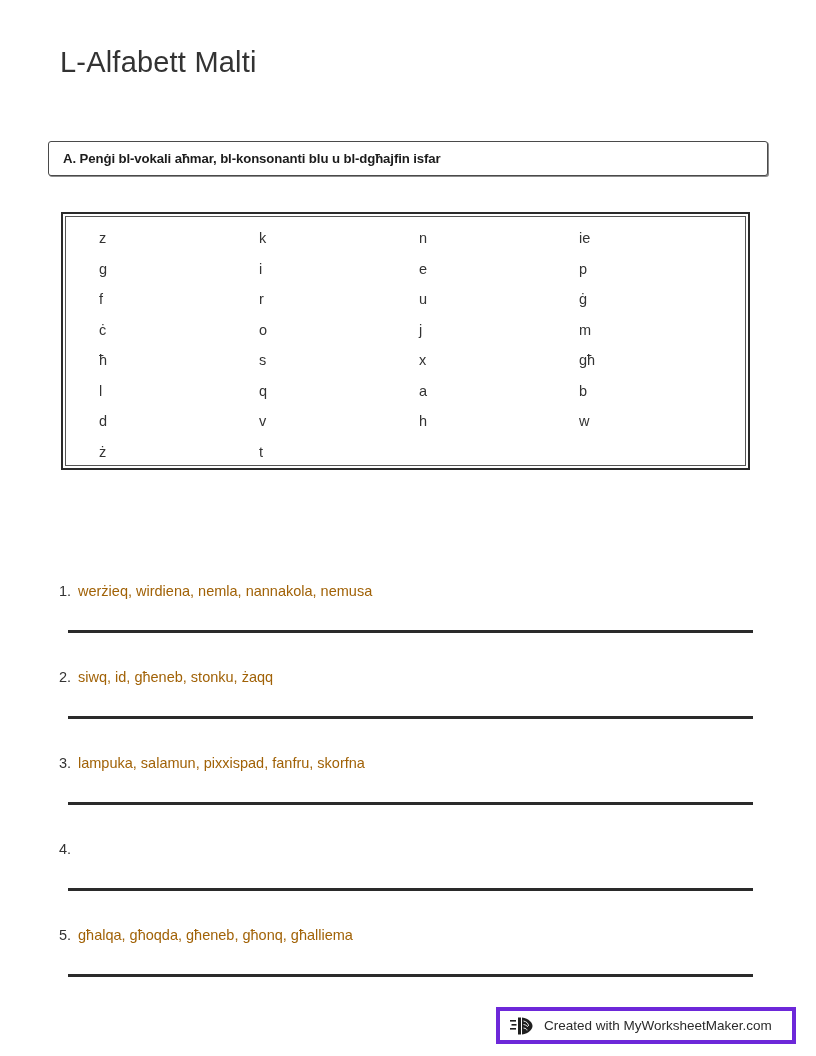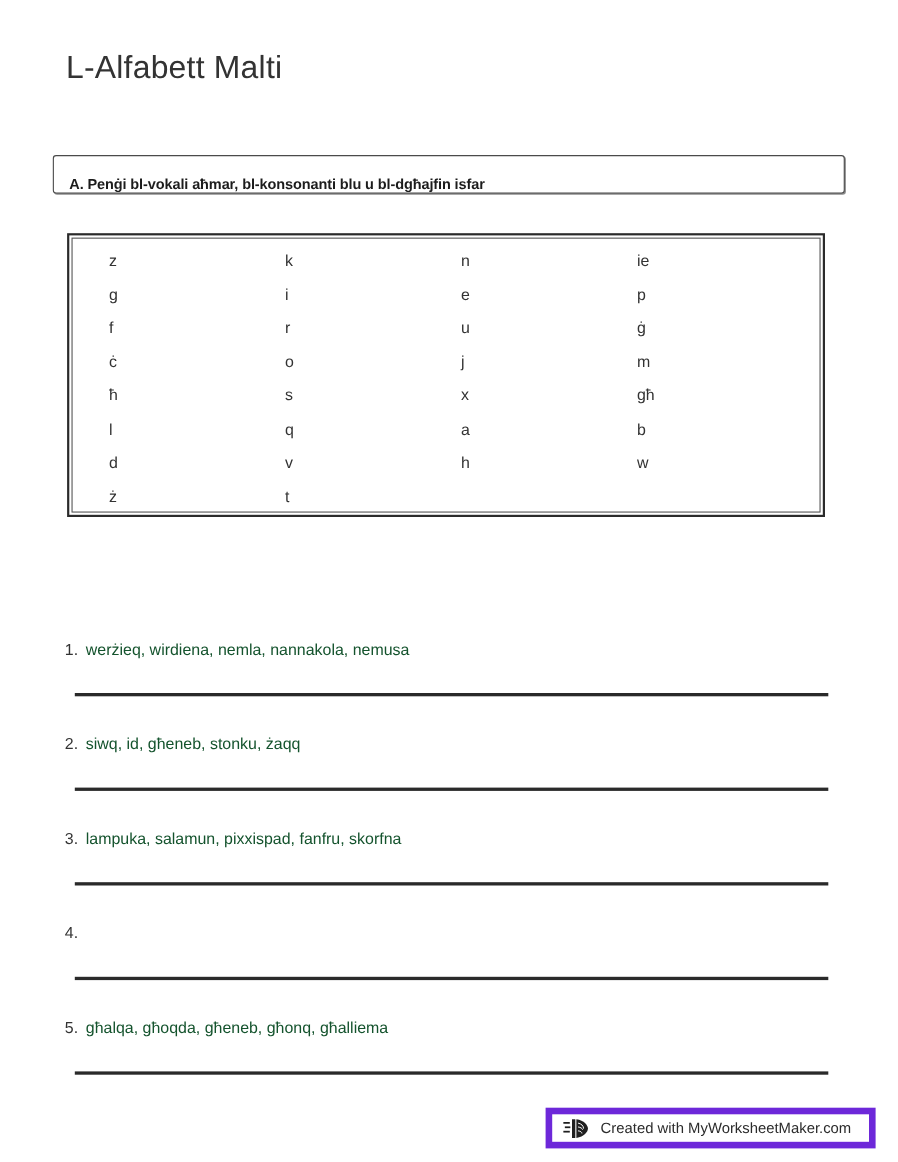--- a/index.html
+++ b/index.html
@@ -36,21 +36,21 @@
     position: absolute;
     left: 48px;
     width: 720px;
     height: 35px;
     box-sizing: border-box;
     background: #ffffff;
     border: 1px solid #4a4a4a;
     border-radius: 3px;
     box-shadow: 1px 1px 0 rgba(0,0,0,0.45);
     display: flex;
-    align-items: flex-end;
+    align-items: center;
   }
   .section-bar .section-label {
     padding-left: 14px;
     font-size: 13.2px;
     font-weight: bold;
     color: #1c1c1c;
     letter-spacing: -0.1px;
     white-space: nowrap;
   }
   #section-a-bar { top: 141px; }
@@ -107,42 +107,42 @@
     width: 22px;
     text-align: right;
     font-size: 14.5px;
     color: #333333;
   }
   .item-text {
     position: absolute;
     left: 30px;
     top: 0;
     font-size: 14.5px;
-    color: #14532d;
+    color: #a16207;
     white-space: nowrap;
   }
   .answer-line {
     position: absolute;
     left: 20px;
     top: 47px;
     width: 685px;
     height: 0;
     border-top: 3px solid #2a2a2a;
   }
 
   
   .footer-badge {
     position: absolute;
     left: 496px;
     top: 1007px;
     width: 300px;
     height: 37px;
     box-sizing: border-box;
     background: #ffffff;
-    border: 6px solid #6d28d9;
+    border: 4px solid #6d28d9;
     display: flex;
     align-items: center;
     padding-left: 10px;
   }
   .footer-logo {
     width: 26px;
     height: 22px;
     flex: 0 0 auto;
     display: block;
   }

